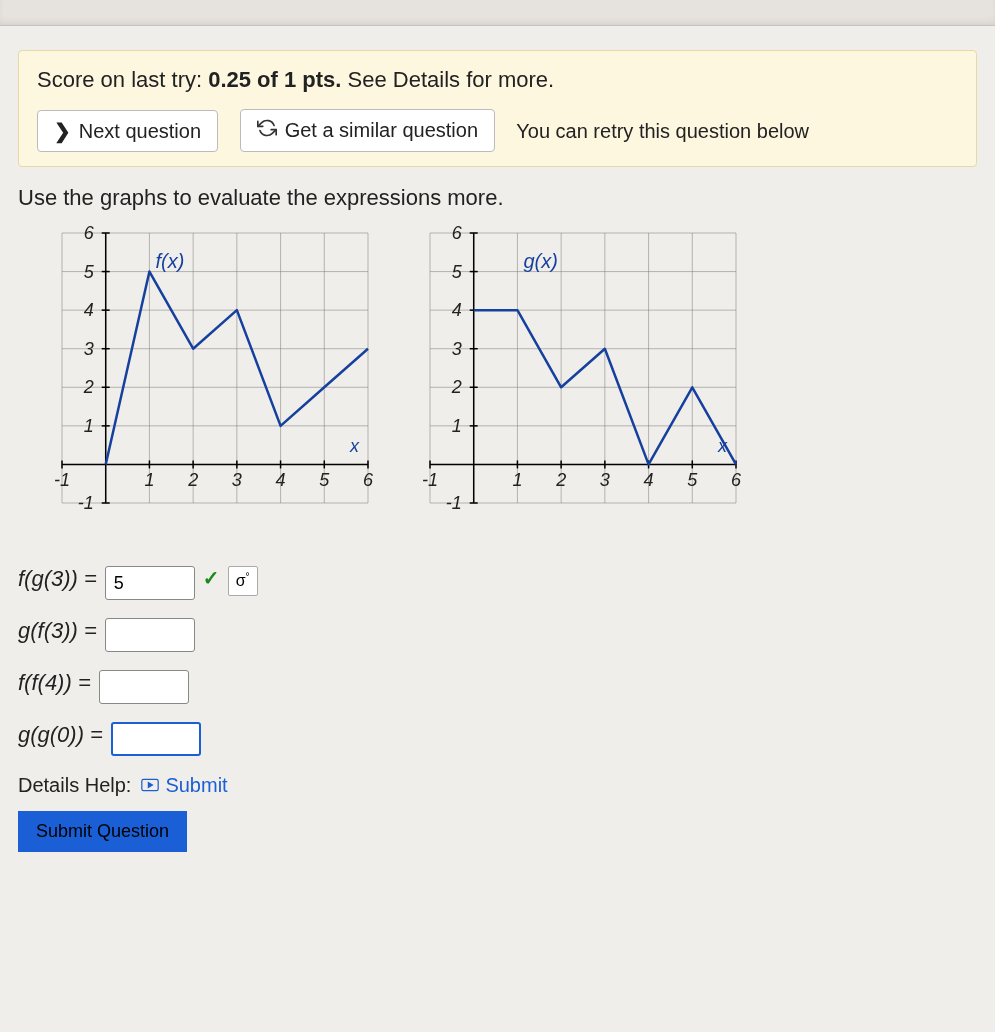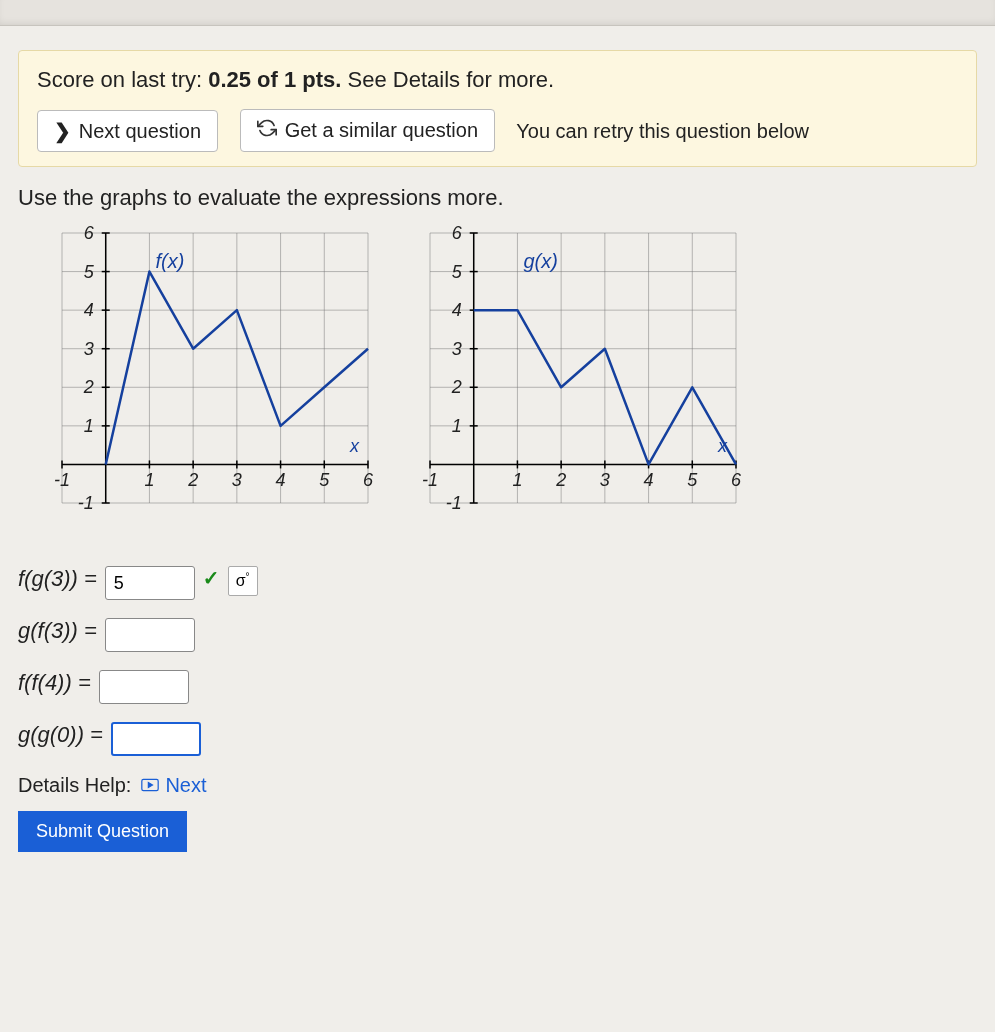--- a/index.html
+++ b/index.html
@@ -92,21 +92,21 @@
   }
   .video-link {
     color: #1a5fd6;
     display: inline-flex;
     align-items: center;
     gap: 6px;
     cursor: pointer;
   }
   .submit-btn {
     background: #1a5fd6;
-    color: #ffffff;
+    color: #000000;
     border: none;
     padding: 10px 18px;
     font-size: 18px;
     cursor: pointer;
   }
   .top-bar {
     height: 26px;
     background: #e6e3de;
     border-bottom: 1px solid #c7c4be;
     box-shadow: inset 0 -4px 8px -4px rgba(0,0,0,0.12);
@@ -279,21 +279,21 @@
 
   <div class="help-row">
     <span>Details Help:</span>
     <span class="video-link">
       <span>
         <svg width="18" height="14" viewBox="0 0 22 16" fill="none" stroke="#1a5fd6" stroke-width="1.5">
             <rect x="1" y="1" width="20" height="14" rx="2"></rect>
             <polygon points="9,5 9,11 14,8" fill="#1a5fd6"></polygon>
           </svg>
       </span>
-      <span>Next</span>
+      <span>Submit</span>
     </span>
   </div>
 
   <button class="submit-btn">
     <span>Submit Question</span>
   </button>
 
 </div>
 
 </body></html>

